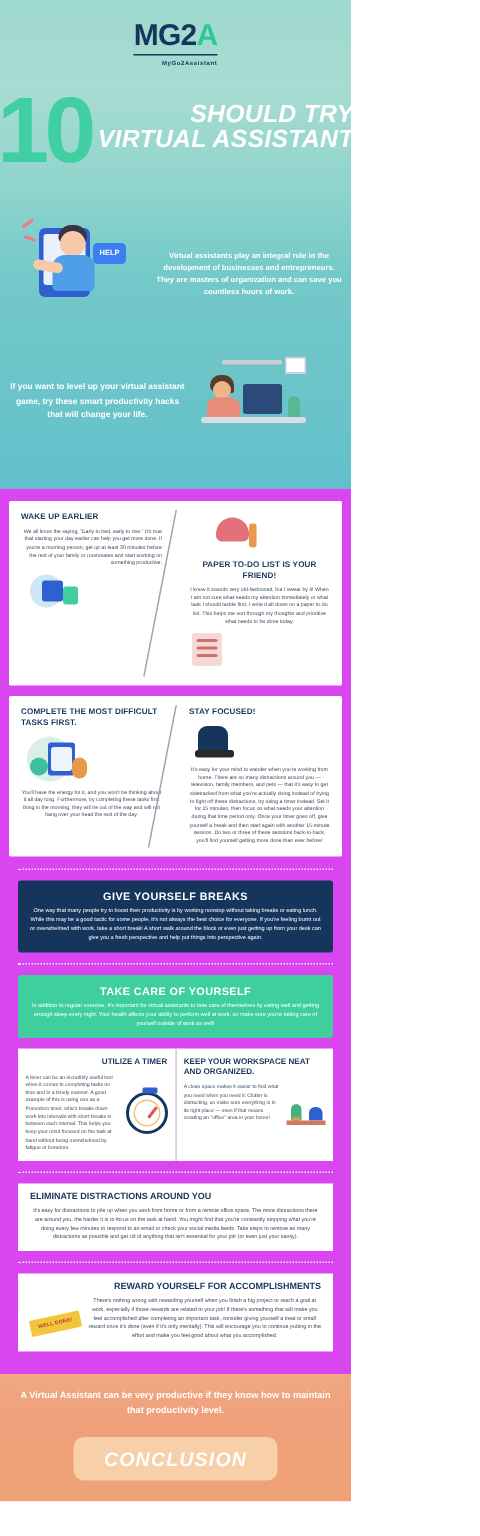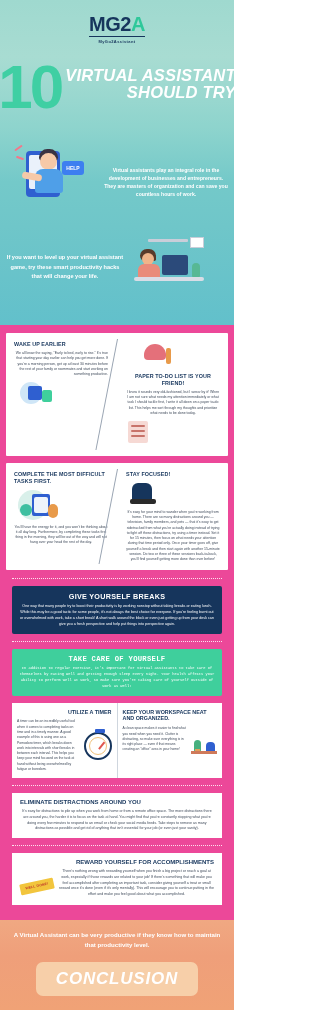--- a/index.html
+++ b/index.html
@@ -13,21 +13,21 @@
   .page { width: 234px; position: relative; }
 
   
   .header {
     background: linear-gradient(180deg, #9fd9cf 0%, #a8dcd2 45%, #8ed4cd 100%);
     padding: 14px 0 0 0;
     position: relative;
     overflow: hidden;
   }
   .logo-wrap { text-align: center; padding-bottom: 6px; }
-  .logo { display: inline-block; position: relative; }
+  .logo { display: inline-block; position: relative; text-align: right; }
   .logo-main {
     font-size: 20px; font-weight: 700; letter-spacing: -0.5px;
     color: #16355c; line-height: 1; font-family: "Liberation Sans", sans-serif;
   }
   .logo-a { color: #2fc89a; }
   .logo-rule { height: 1px; background: #16355c; margin: 2px 0 2px 0; }
   .logo-sub { font-size: 4px; letter-spacing: 0.4px; color: #16355c; font-weight: 700; }
 
   .title-block {
     padding: 12px 8px 16px 8px;
@@ -131,21 +131,21 @@
     position: absolute; left: 20px; top: 6px; width: 40px; height: 3px;
     background: #c9ced9; border-radius: 1px;
   }
   .frame {
     position: absolute; left: 62px; top: 4px; width: 14px; height: 11px;
     background: #fff; border: 1px solid #c9ced9;
   }
 
   
   .tips-zone {
-    background: #ec4899; padding: 8px 6px; position: relative;
+    background: #d946ef; padding: 8px 6px; position: relative;
   }
   .tips-card {
     background: #ffffff; border-radius: 1px; position: relative;
     padding: 6px 4px;
   }
   .tips-grid { display: flex; position: relative; }
   .tips-col { width: 50%; padding: 2px 4px; }
   .tips-col.left { padding-right: 9px; }
   .tips-col.right { padding-left: 9px; }
   .tip-title {
@@ -176,21 +176,21 @@
   .band {
     margin: 7px 6px; border-radius: 2px; padding: 6px 7px; text-align: center;
   }
   .band-dark { background: #16355c; }
   .band-green { background: #3fcf9c; }
   .band-title {
     font-size: 7.2px; font-weight: 700; color: #ffffff; letter-spacing: 0.3px;
     margin-bottom: 3px;
   }
   .band-body { font-size: 3.7px; line-height: 1.6; color: #ffffff; }
-  .band-green .band-title, .band-green .band-body { color: #ffffff; font-family: Liberation Mono, monospace; }
+  .band-green .band-title, .band-green .band-body { color: #ffffff; }
 
   .dotted-sep {
     border-top: 1px dotted #ffffff; margin: 0 6px; opacity: 0.85; height: 0;
   }
 
   
   .twoup { display: flex; margin: 7px 6px; gap: 0; }
   .twoup-card {
     background: #ffffff; flex: 1; padding: 6px 5px; position: relative;
   }
@@ -253,43 +253,43 @@
   .closing {
     background: linear-gradient(180deg,#f0a882 0%, #ef9f7a 40%, #f0a276 100%);
     padding: 10px 10px 14px 10px; text-align: center; position: relative;
     overflow: hidden;
   }
   .closing-line {
     color: #ffffff; font-size: 6.1px; font-weight: 700; line-height: 1.6;
   }
   .conclusion-btn {
     display: inline-block; margin-top: 12px; background: #f7cfa9;
-    color: #ffffff; font-size: 17px; font-weight: 700; font-style: italic;
+    color: #ffffff; font-size: 13px; font-weight: 700; font-style: italic;
     letter-spacing: 0.8px; padding: 7px 20px; border-radius: 7px;
   }
 </style>
 </head>
 <body>
 
 <div class="page">
 
   <div class="header">
     <div class="logo-wrap">
       <div class="logo">
         <div class="logo-main"><span>MG2</span><span class="logo-a">A</span></div>
         <div class="logo-rule"></div>
         <div class="logo-sub">MyGo2Assistant</div>
       </div>
     </div>
 
     <div class="title-block">
       <div class="big-num">10</div>
       <div class="title-lines">
+        <div>SHOULD TRY</div>
         <div>VIRTUAL ASSISTANT</div>
-        <div>SHOULD TRY</div>
       </div>
     </div>
   </div>
 
   <div class="hero">
     <div class="hero-row">
       <div class="hero-art">
         <div class="ill-sparkA"></div>
         <div class="ill-sparkB"></div>
         <div class="ill-phone">

